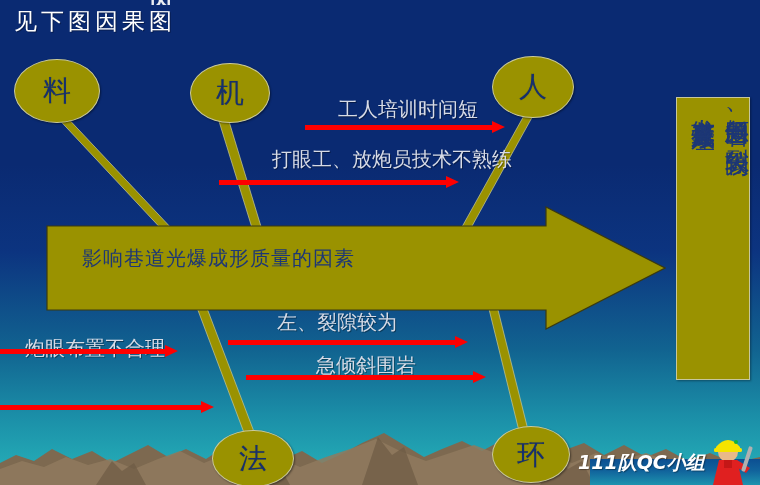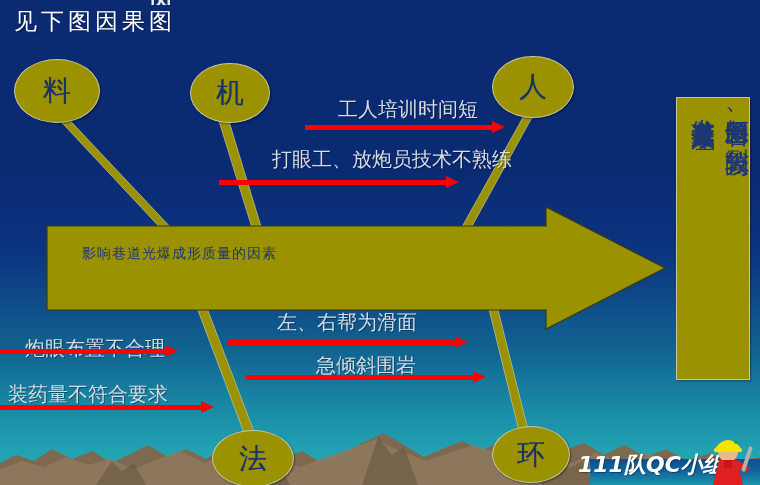--- a/index.html
+++ b/index.html
@@ -89,21 +89,21 @@
     text-shadow: 0 0 1px rgba(0,0,0,.25);
   }
 
   
   .spine { position: absolute; left: 46px; top: 206px; width: 620px; height: 125px; }
   .spine-label {
     position: absolute;
     left: 82px;
     top: 245px;
     color: #1d3775;
-    font-size: 14px;
+    font-size: 20px;
     letter-spacing: 1px;
     white-space: nowrap;
   }
 
   
   .ra { position: absolute; height: 13px; }
   .ra .shaft {
     position: absolute;
     left: 0;
     top: 4px;
@@ -155,21 +155,21 @@
     width: 34px;
     text-align: left;
   }
 
   
   .watermark {
     position: absolute;
     left: 578px;
     top: 450px;
     color: #ffffff;
-    font-size: 22px;
+    font-size: 19px;
     font-style: italic;
     font-weight: bold;
     letter-spacing: 0px;
     white-space: nowrap;
     text-shadow: 1px 1px 1px rgba(0,0,0,.35);
   }
   .miner { position: absolute; left: 702px; top: 432px; width: 54px; height: 53px; }
 </style>
 </head>
 <body>
@@ -235,27 +235,26 @@
     <div class="shaft" style="width:228px;"></div>
     <div class="head" style="left:227px;"></div>
   </div>
 
   <div class="cause" style="left:4px; top:335px;margin-left:21px;">炮眼布置不合理</div>
   <div class="ra" style="left:-4px; top:345px; width:182px;">
     <div class="shaft" style="width:170px;"></div>
     <div class="head" style="left:169px;"></div>
   </div>
 
-  <div class="cause" style="left:8px; top:381px;">装药量不符合要求</div>
   <div class="ra" style="left:-4px; top:401px; width:218px;">
     <div class="shaft" style="width:206px;"></div>
     <div class="head" style="left:205px;"></div>
   </div>
 
-  <div class="cause" style="left:277px; top:309px;">左、右帮为滑面</div>
+  <div class="cause" style="left:277px; top:309px;">左、裂隙较为</div>
   <div class="ra" style="left:228px; top:336px; width:240px;">
     <div class="shaft" style="width:228px;"></div>
     <div class="head" style="left:227px;"></div>
   </div>
 
   <div class="cause" style="left:316px; top:352px;">急倾斜围岩</div>
   <div class="ra" style="left:246px; top:371px; width:240px;">
     <div class="shaft" style="width:228px;"></div>
     <div class="head" style="left:227px;"></div>
   </div>

